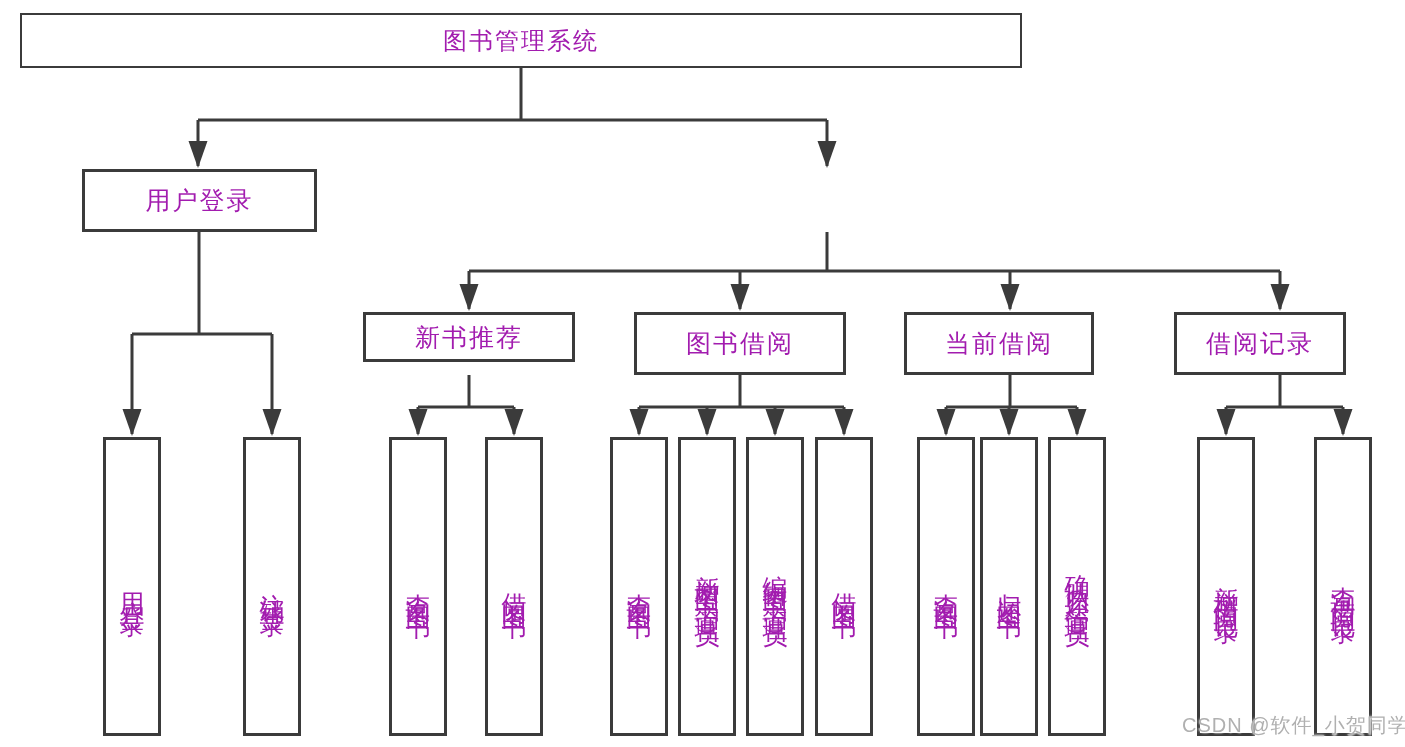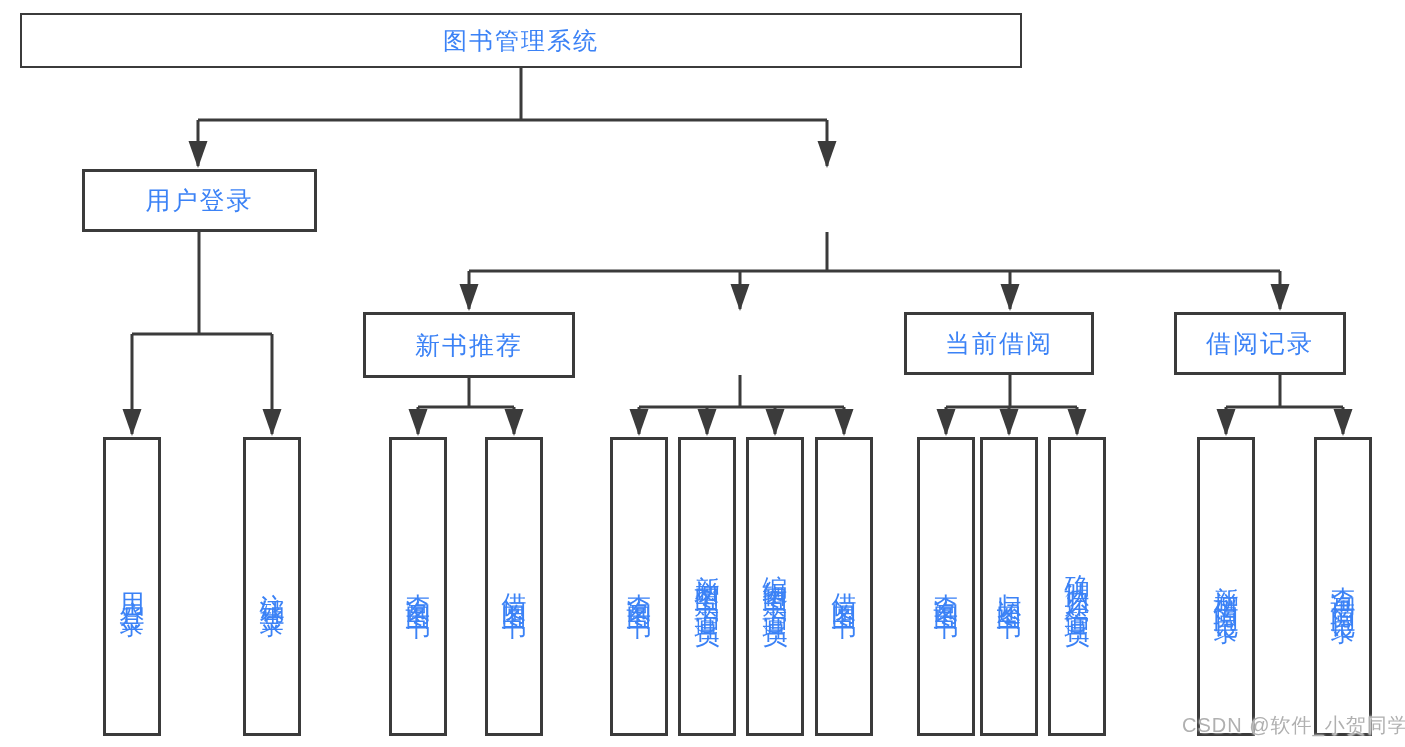--- a/index.html
+++ b/index.html
@@ -10,21 +10,21 @@
     font-family:"Liberation Sans", sans-serif;
     overflow:hidden;
   }
   .connectors{position:absolute;left:0;top:0;width:1405px;height:747px;}
   .node{
     position:absolute;
     box-sizing:border-box;
     background:#ffffff;
     border:3px solid #3b3b3b;
     display:flex;align-items:center;justify-content:center;
-    color:#3b82f6;
+    color:#a21caf;
   }
   .root-node{border-width:2px;font-size:24px;letter-spacing:2px;}
   .h-node{font-size:25px;letter-spacing:2px;}
   .leaf-node span{
     writing-mode:vertical-rl;
     text-orientation:mixed;
     font-size:25px;
     letter-spacing:7px;
     line-height:1;
     white-space:nowrap;
@@ -89,22 +89,25 @@
   </svg>
 
   <div class="node root-node" style="left:20px;top:13px;width:1002px;height:55px">
     <span>图书管理系统</span>
   </div>
 
   <div class="node h-node" style="left:82px;top:169px;width:235px;height:63px">
     <span>用户登录</span>
   </div>
 
-  <div class="node h-node" style="left:363px;top:312px;width:212px;height:66px">
+  <div class="node h-node" style="left:363px;top:312px;width:212px;height:50px">
     <span>新书推荐</span>
+  </div>
+  <div class="node h-node" style="left:634px;top:312px;width:212px;height:63px">
+    <span>图书借阅</span>
   </div>
   <div class="node h-node" style="left:904px;top:312px;width:190px;height:63px">
     <span>当前借阅</span>
   </div>
   <div class="node h-node" style="left:1174px;top:312px;width:172px;height:63px">
     <span>借阅记录</span>
   </div>
 
   <div class="node leaf-node" style="left:103px;top:437px;width:58px;height:299px">
     <span>用户登录</span>

